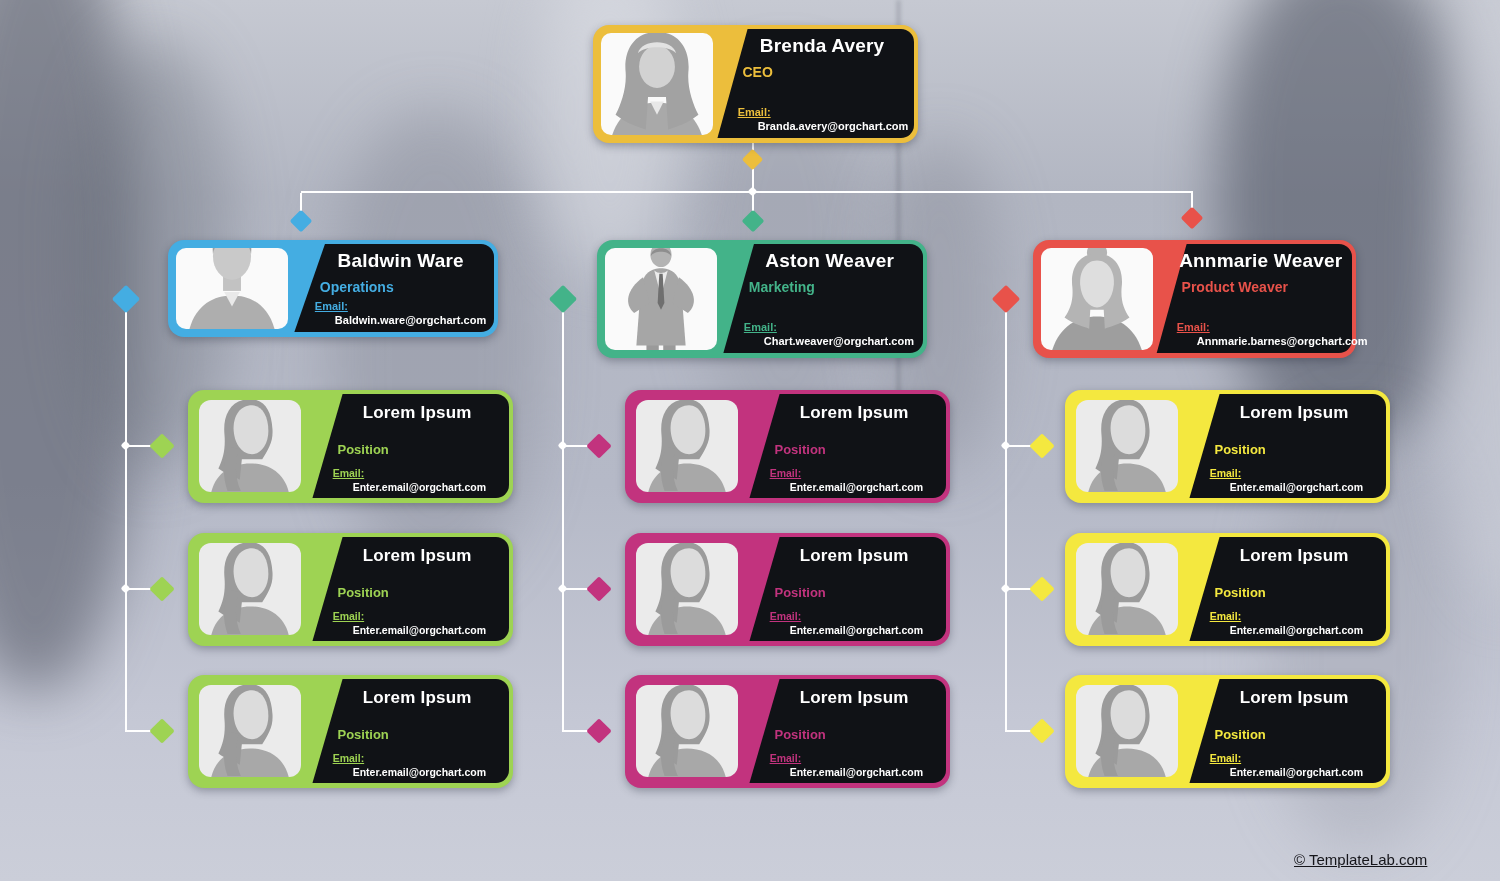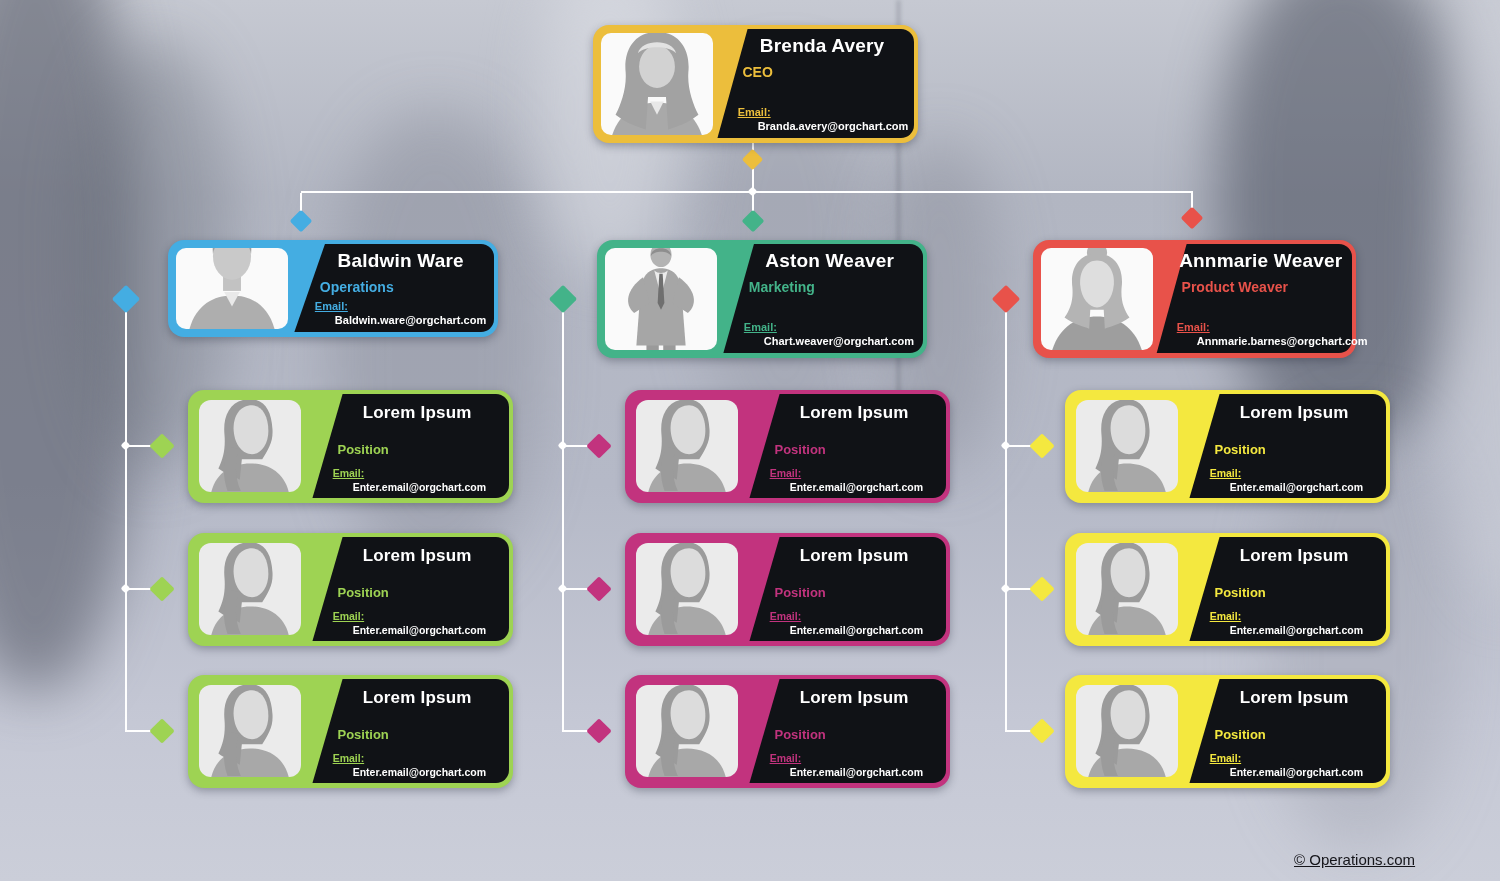--- a/index.html
+++ b/index.html
@@ -359,15 +359,15 @@
         </span>
       </div>
     <div class="nm">Lorem Ipsum</div>
     <div class="ti">Position</div>
     <div class="em">
       <span class="lb">Email:</span>
       <span class="va">Enter.email@orgchart.com</span>
     </div>
   </div>
 
-  <div class="watermark">© Operations.com</div>
+  <div class="watermark">© TemplateLab.com</div>
 
 </div>
 
 </body></html>

